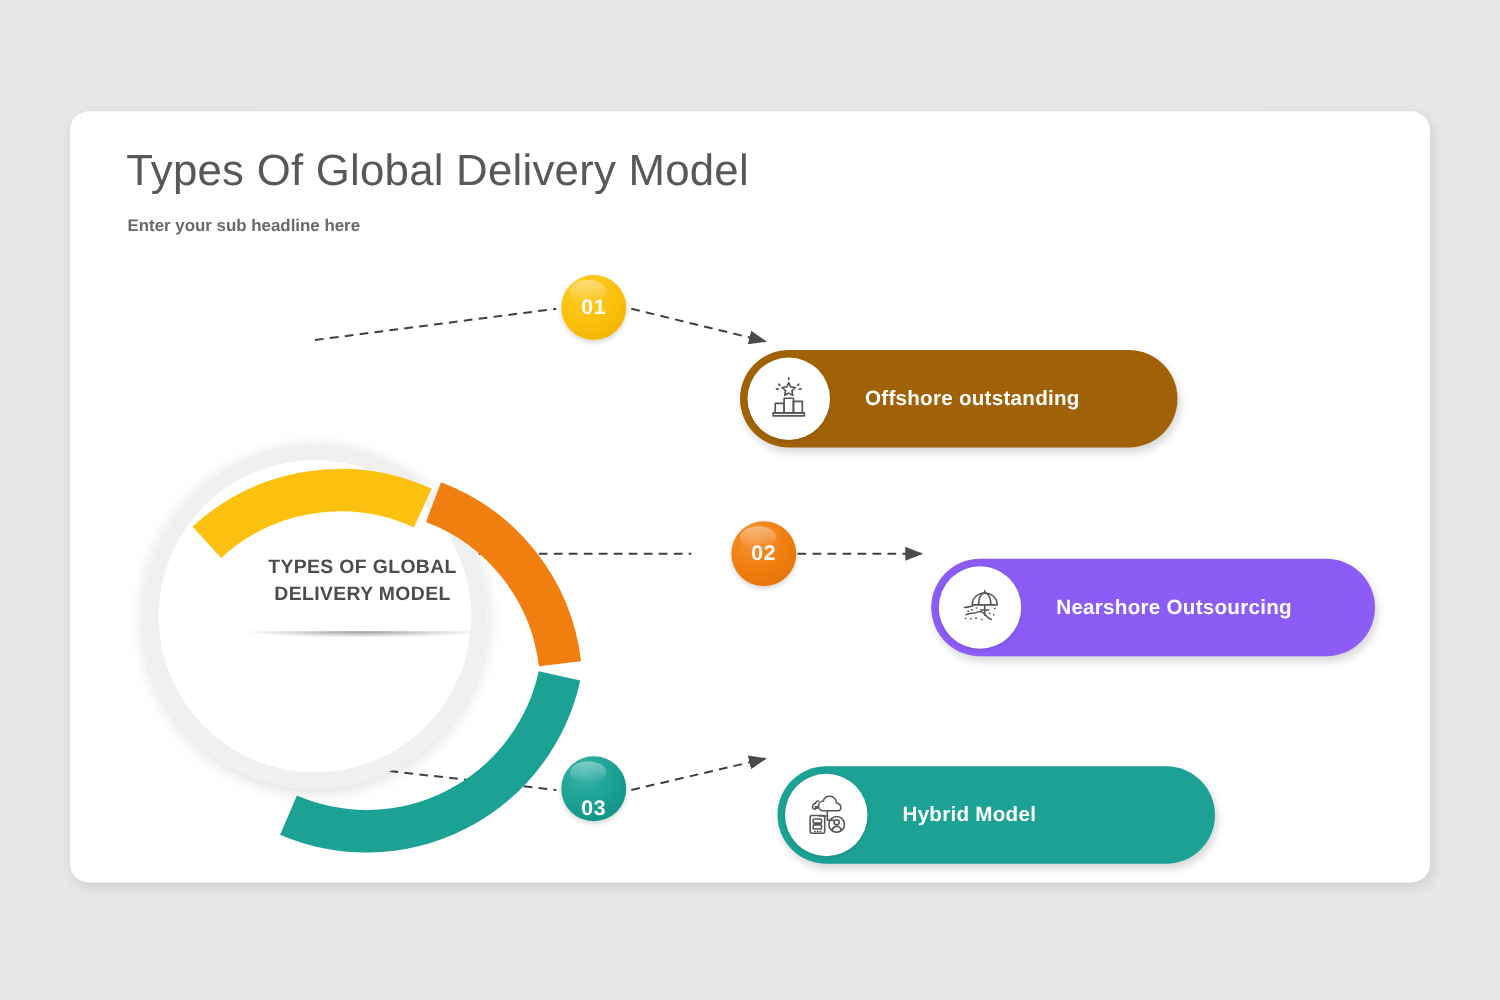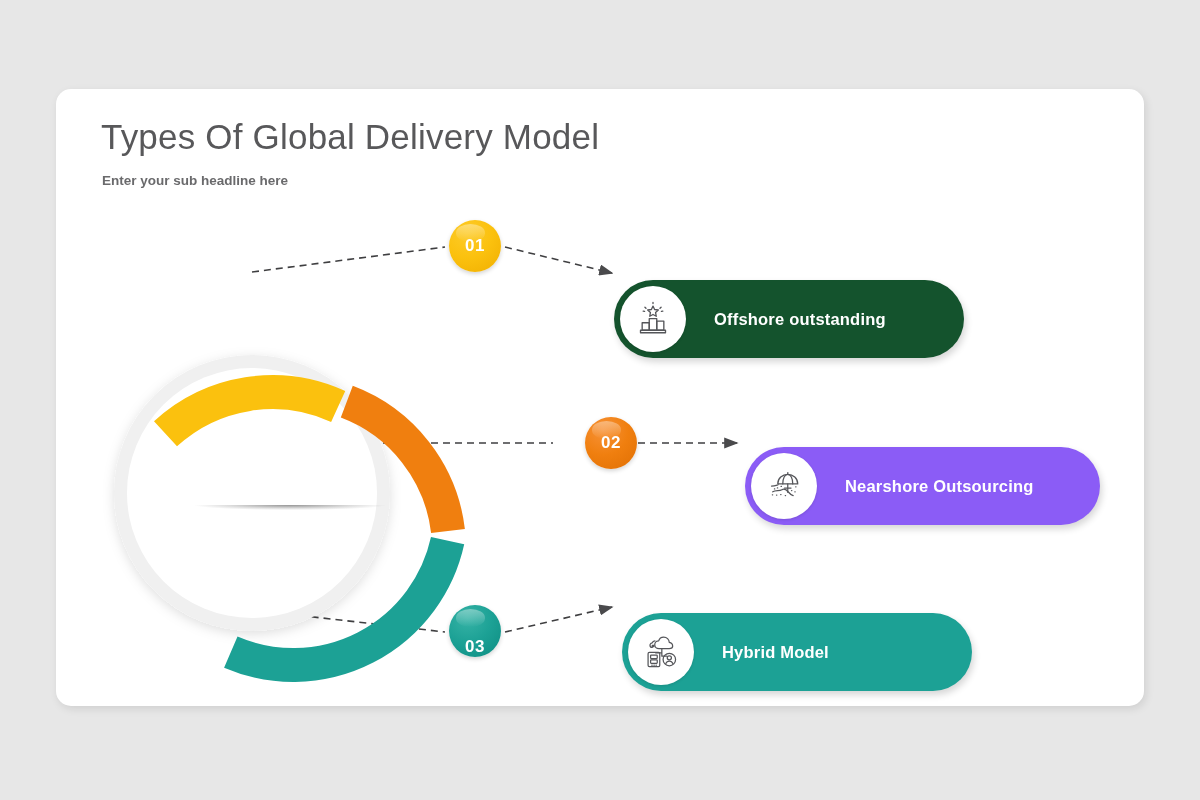--- a/index.html
+++ b/index.html
@@ -139,21 +139,21 @@
     box-shadow: 0 1px 3px rgba(0,0,0,0.12);
   }
   .pill-label {
     margin-left: 28px;
     font-size: 16.5px;
     font-weight: bold;
     color: #ffffff;
     letter-spacing: 0.2px;
     white-space: nowrap;
   }
-  #pill-1 { left: 558px; top: 191px; width: 350px; background: #14532d; }
+  #pill-1 { left: 536px; top: 191px; width: 350px; background: #a16207; }
   #pill-2 { left: 689px; top: 358px; width: 355px; background: #8b5cf6; }
   #pill-3 { left: 566px; top: 524px; width: 350px; background: #1ca195; }
 
   #pill-1 .pill-label { color: #ffffff; }
 </style>
 </head>
 <body>
 
 <div id="slide-card">
 
@@ -188,20 +188,24 @@
       <circle cx="152" cy="190" r="138" fill="#f0f0f0" filter="url(#hubShadow)"></circle>
       <circle cx="152" cy="190" r="125" fill="#ffffff"></circle>
 
       <path d="M 249.2 65.5 A 158 158 0 0 1 276.5 238.2" fill="none" stroke="#fbc10e" stroke-width="34" transform="rotate(-90 190 190)"></path>
 
       <path d="M 281.3 246.8 A 158 158 0 0 1 152.0 348.0" fill="none" stroke="#f07f0f" stroke-width="34" transform="rotate(-90 190 190)"></path>
 
       <path d="M 142.3 347.6 A 158 158 0 0 1 30.9 130.8" fill="none" stroke="#1ca195" stroke-width="34" transform="rotate(-90 190 190)"></path>
     </svg>
 
+    <div class="hub-label">
+      <div>TYPES OF GLOBAL</div>
+      <div>DELIVERY MODEL</div>
+    </div>
     <div class="hub-rule"></div>
   </div>
 
   <div class="badge" id="badge-01">
     <span>01</span>
   </div>
   <div class="badge" id="badge-02">
     <span>02</span>
   </div>
   <div class="badge" id="badge-03">

